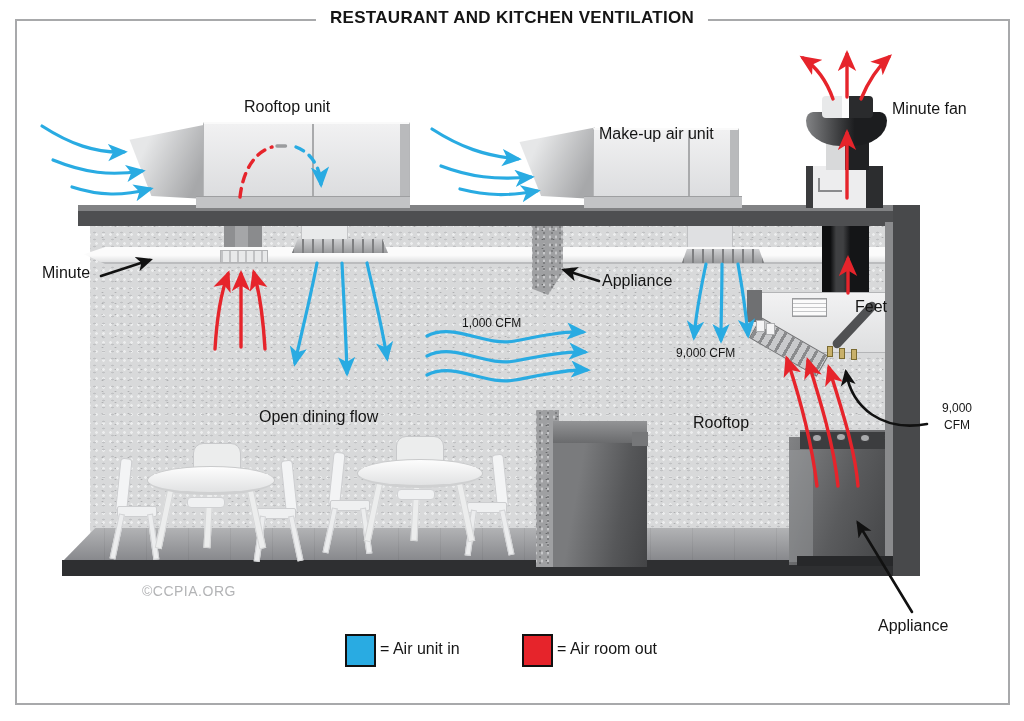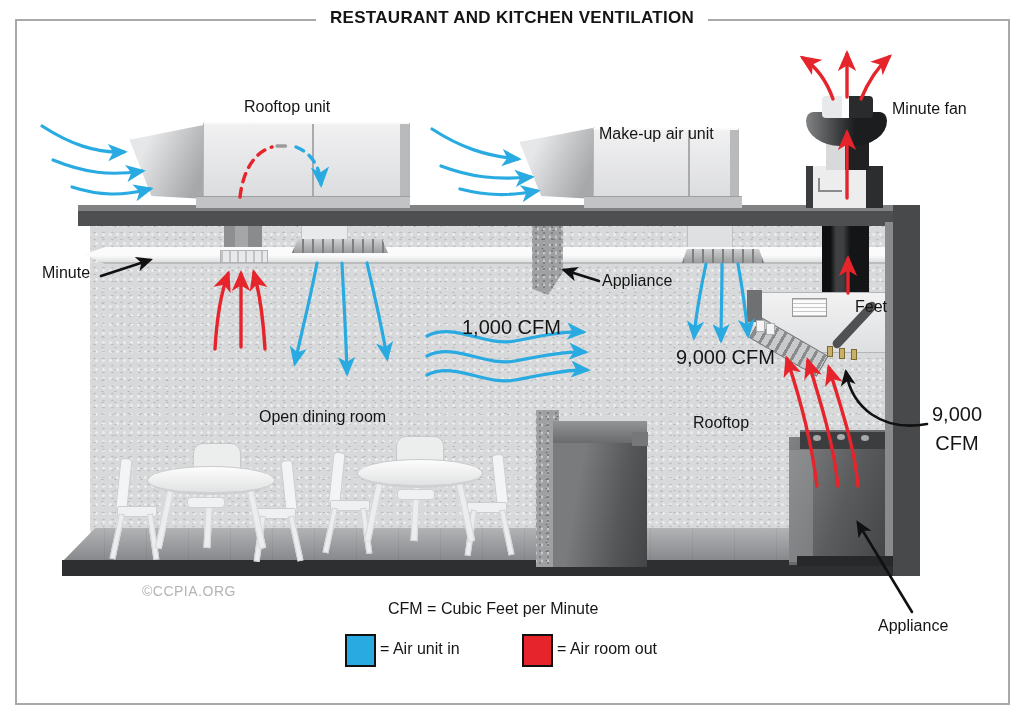--- a/index.html
+++ b/index.html
@@ -106,21 +106,21 @@
   .cleg{width:4px;height:44px;background:#ecedee;border:1px solid #d2d3d5;}
   .chair{width:50px;height:102px;z-index:5;}
   .chair.flip{transform:scaleX(-1);}
   .tabletop{height:25px;border-radius:50%;background:linear-gradient(180deg,#fdfdfd,#e1e2e3);border:1px solid #c9cacb;
         border-bottom:3px solid #cfd0d1;z-index:5;}
   .tleg{width:5px;height:62px;background:#eceded;border:1px solid #d5d6d7;z-index:5;}
   .backrest{width:46px;height:34px;border-radius:10px 10px 0 0;background:#eceded;border:1px solid #c8c9cb;z-index:5;}
   .stool-seat{width:36px;height:9px;border-radius:4px;background:#f0f1f2;border:1px solid #d0d1d3;z-index:5;}
   
   .lbl{font-size:16px;white-space:nowrap;z-index:9;}
-  .val{font-size:20px;z-index:9;}
+  .val{font-size:12px;z-index:9;}
   .copyright{font-size:14px;color:#b3b4b6;letter-spacing:.5px;z-index:9;}
   .cfm-def{font-size:16px;z-index:9;}
   .swatch{width:27px;height:29px;border:2px solid #111;z-index:9;}
   .swatch-in{background:var(--flow-in,#29abe2);}
   .swatch-out{background:var(--flow-out,#e6242b);}
   
   svg.arrows{left:0;top:0;z-index:8;pointer-events:none;}
   .st-in{stroke:var(--flow-in,#29abe2);stroke-width:3.2;fill:none;stroke-linecap:round;}
   .st-out{stroke:var(--flow-out,#e6242b);stroke-width:3.4;fill:none;stroke-linecap:round;}
   .st-blk{stroke:var(--callout,#111);stroke-width:2.6;fill:none;stroke-linecap:round;}
@@ -286,27 +286,26 @@
     <path class="st-blk" d="M 927 424 C 882 432 852 408 846 372" marker-end="url(#mh-blk)"></path>
     <path class="st-blk" d="M 912 612 L 858 523" marker-end="url(#mh-blk)"></path>
   </svg>
 
   <div class="abs lbl" style="left:244px;top:98px;">Rooftop unit</div>
   <div class="abs lbl" style="left:599px;top:100px;margin-top:25px;">Make-up air unit</div>
   <div class="abs lbl" style="left:892px;top:100px;">Minute fan</div>
   <div class="abs lbl" style="left:42px;top:264px;">Minute</div>
   <div class="abs lbl" style="left:602px;top:272px;">Appliance</div>
   <div class="abs lbl" style="left:855px;top:298px;">Feet</div>
-  <div class="abs lbl" style="left:259px;top:408px;">Open dining room</div>
+  <div class="abs lbl" style="left:259px;top:408px;">Open dining flow</div>
   <div class="abs lbl" style="left:693px;top:414px;">Rooftop</div>
   <div class="abs lbl" style="left:878px;top:617px;">Appliance</div>
   <div class="abs val" style="left:462px;top:316px;">1,000 CFM</div>
   <div class="abs val" style="left:676px;top:346px;">9,000 CFM</div>
   <div class="abs val" style="left:928px;top:400px;width:58px;text-align:center;line-height:1.45;white-space:normal;">9,000 CFM</div>
 
   <div class="abs copyright" style="left:142px;top:583px;">©CCPIA.ORG</div>
-  <div class="abs cfm-def" style="left:388px;top:600px;">CFM  = Cubic Feet per Minute</div>
   <div class="abs swatch swatch-in" style="left:345px;top:634px;"></div>
   <div class="abs lbl" style="left:380px;top:640px;">= Air unit in</div>
   <div class="abs swatch swatch-out" style="left:522px;top:634px;"></div>
   <div class="abs lbl" style="left:557px;top:640px;">= Air room out</div>
 
 </div>
 
 </body></html>

